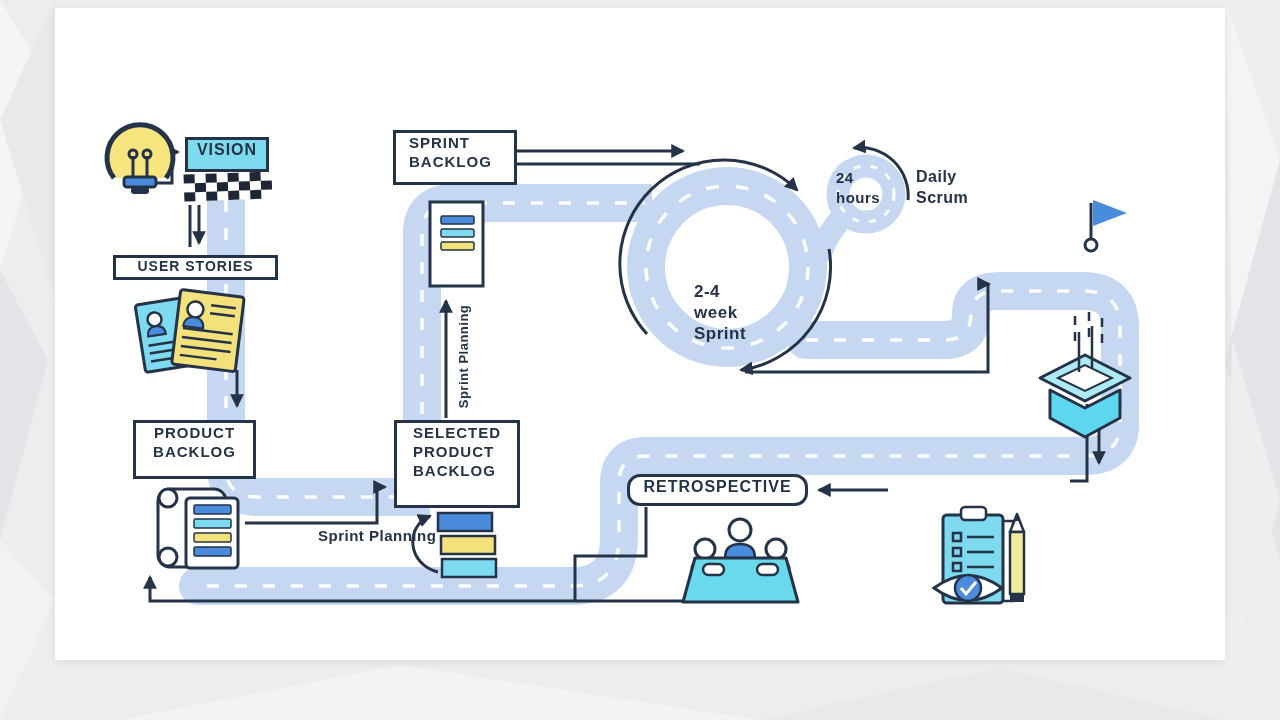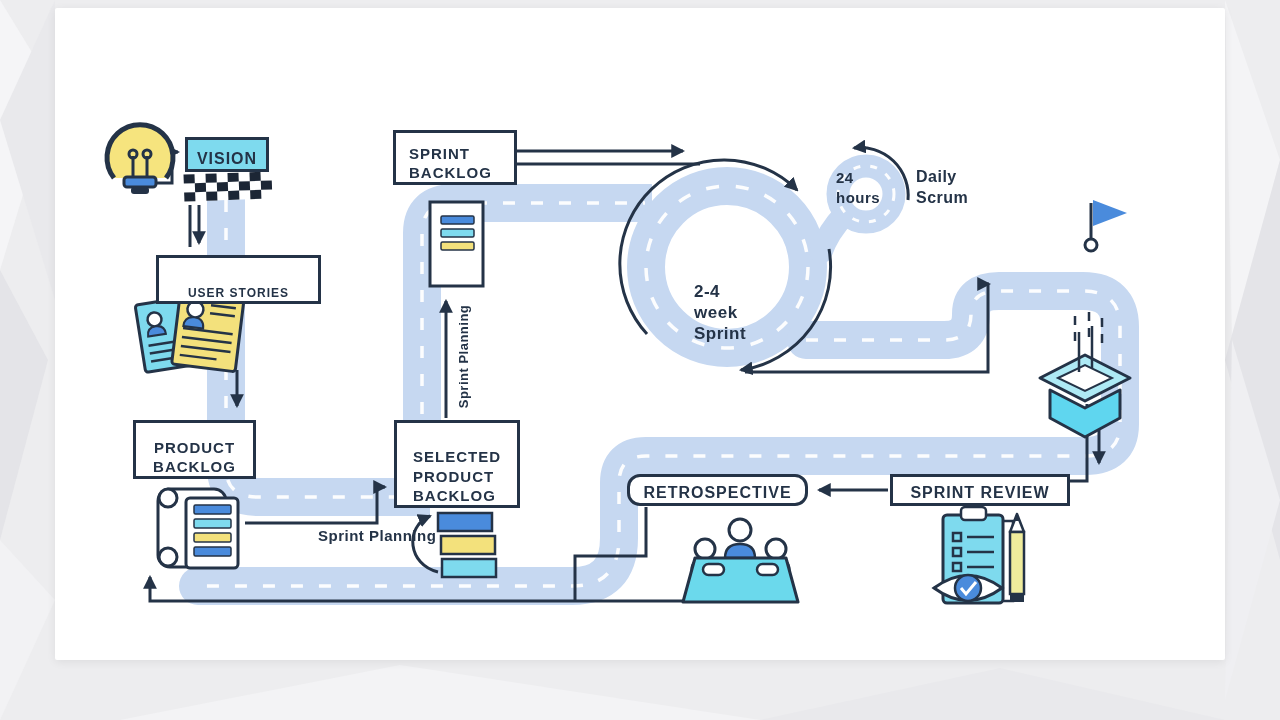--- a/index.html
+++ b/index.html
@@ -2,21 +2,21 @@
 <html><head>
 <meta charset="utf-8">
 <style>
   html,body{margin:0;padding:0;background:#ededef;}
   #stage{position:relative;width:1280px;height:720px;overflow:hidden;
          font-family:"Liberation Sans","DejaVu Sans",sans-serif;}
   .bg-svg{position:absolute;left:0;top:0;z-index:0;}
   .card{position:absolute;left:55px;top:8px;width:1170px;height:652px;
         background:#ffffff;border-radius:2px;box-shadow:0 2px 10px rgba(0,0,0,.07);z-index:1;}
   .diagram-svg{position:absolute;left:0;top:0;z-index:2;}
-  .node{position:absolute;z-index:3;display:flex;flex-direction:column;justify-content:flex-end;
+  .node{position:absolute;z-index:3;display:flex;flex-direction:column;justify-content:flex-start;
         background:#fff;border:3px solid #243347;color:#243347;font-weight:bold;
         box-sizing:border-box;letter-spacing:1px;line-height:1.28;}
   .node.center{align-items:center;text-align:center;}
   .node.left{align-items:flex-start;padding-left:13px;}
   .lbl{position:absolute;z-index:3;color:#243347;font-weight:bold;letter-spacing:.5px;}
   .cyanbg{background:#7edaee;}
 </style>
 </head>
 <body>
 <div id="stage">
@@ -203,21 +203,21 @@
     <polygon points="695,558 786,558 798,602 683,602" fill="#6bd9ec" stroke="#243347" stroke-width="3" stroke-linejoin="round"></polygon>
     <rect x="703" y="564" width="21" height="11" rx="5.5" fill="#ffffff" stroke="#243347" stroke-width="2.5"></rect>
     <rect x="757" y="564" width="21" height="11" rx="5.5" fill="#ffffff" stroke="#243347" stroke-width="2.5"></rect>
   </g>
 </svg>
 
 <div class="node center cyanbg" style="left:185px;top:137px;width:84px;height:35px;font-size:16px;">
   <span>VISION</span>
 </div>
 
-<div class="node center" style="left:113px;top:255px;width:165px;height:49px;font-size:12px;margin-left:43px;">
+<div class="node center" style="left:113px;top:255px;width:165px;height:25px;font-size:14px;">
   <span>USER STORIES</span>
 </div>
 
 <div class="node center" style="left:133px;top:420px;width:123px;height:59px;font-size:15px;">
   <span>PRODUCT</span>
   <span>BACKLOG</span>
 </div>
 
 <div class="node left" style="left:394px;top:420px;width:126px;height:88px;font-size:15px;padding-left:16px;">
   <span>SELECTED</span>
@@ -228,23 +228,20 @@
 <div class="node left" style="left:393px;top:130px;width:124px;height:55px;font-size:15px;">
   <span>SPRINT</span>
   <span>BACKLOG</span>
 </div>
 
 
 <div class="node center" style="left:627px;top:474px;width:181px;height:32px;font-size:16px;border-radius:13px;">
   <span>RETROSPECTIVE</span>
 </div>
 
-<div class="node center" style="left:890px;top:474px;width:180px;height:32px;font-size:16px;">
-  <span>SPRINT REVIEW</span>
-</div>
 
 <div class="lbl" style="left:318px;top:527px;font-size:15px;">
   <span>Sprint Planning</span>
 </div>
 
 <div class="lbl" style="left:398px;top:349px;width:130px;text-align:center;font-size:13px;transform:rotate(-90deg);">
   <span>Sprint Planning</span>
 </div>
 
 <div class="lbl" style="left:694px;top:237px;font-size:17px;line-height:21px;margin-top:44px;">

